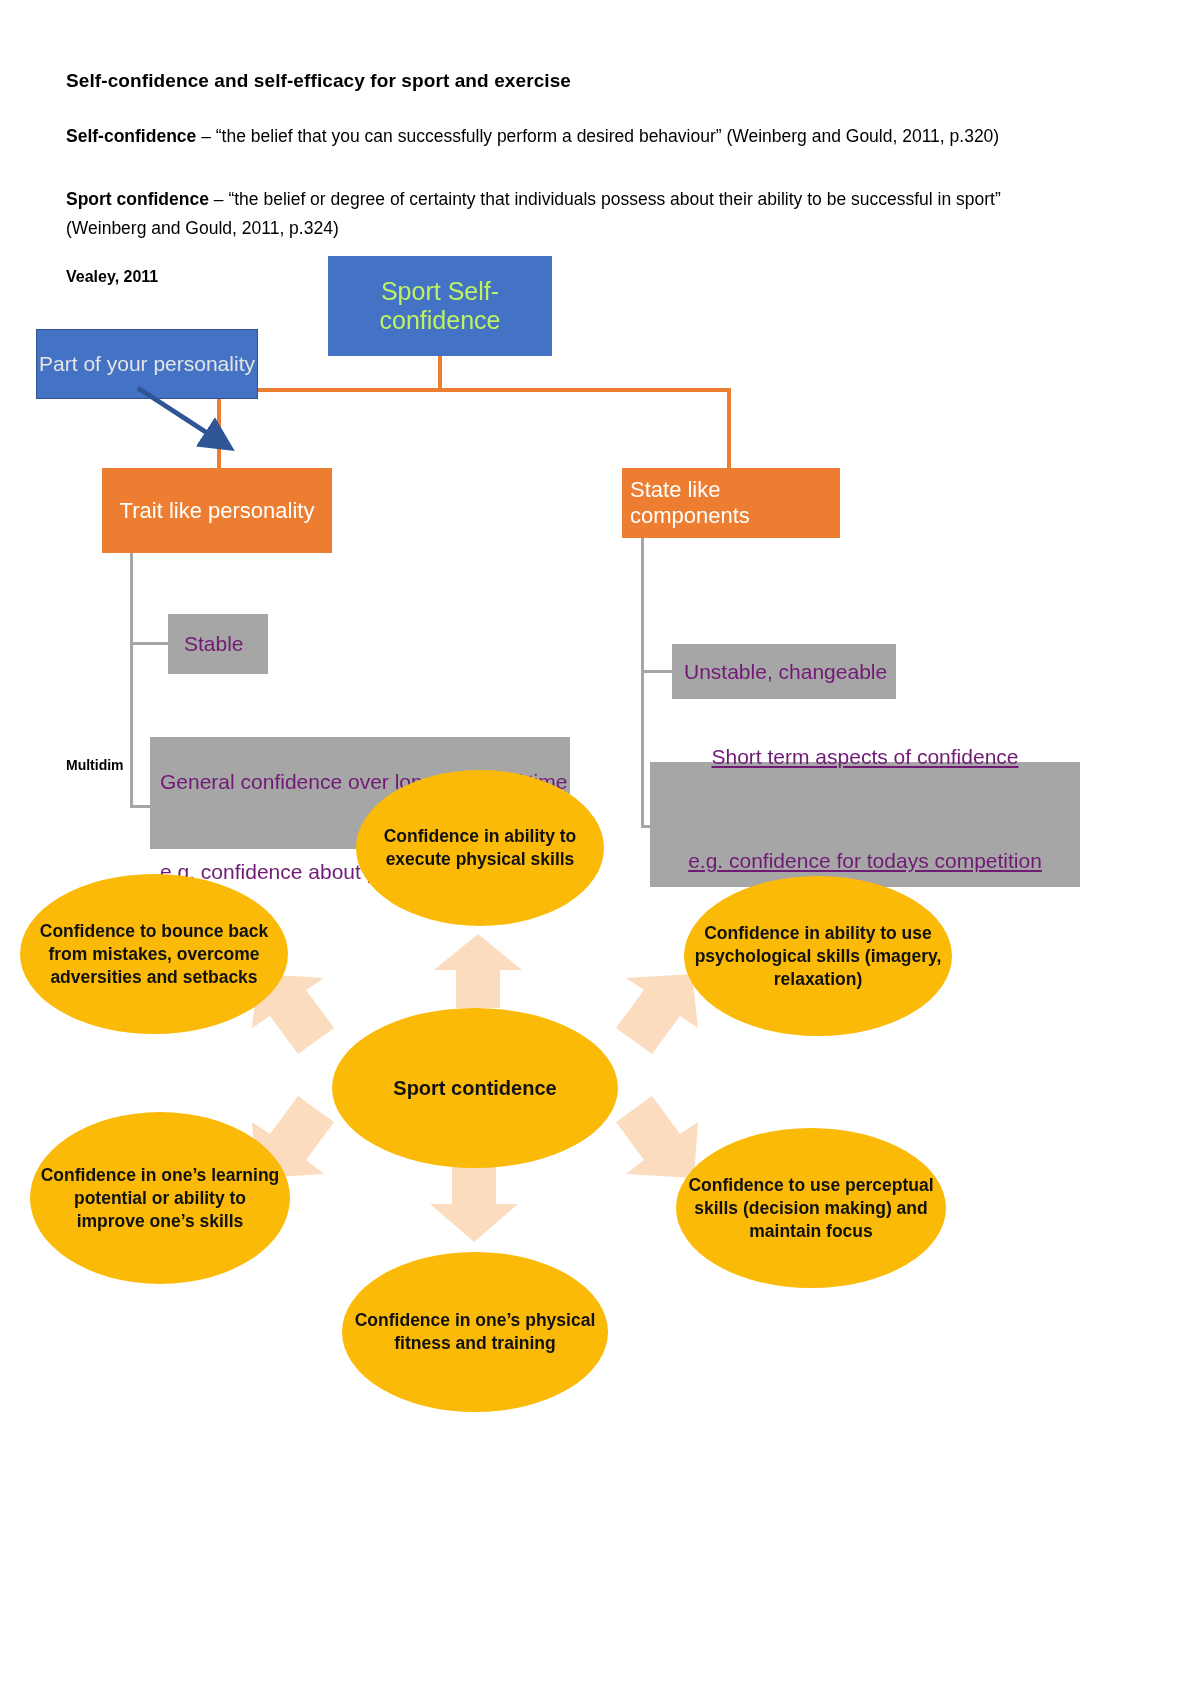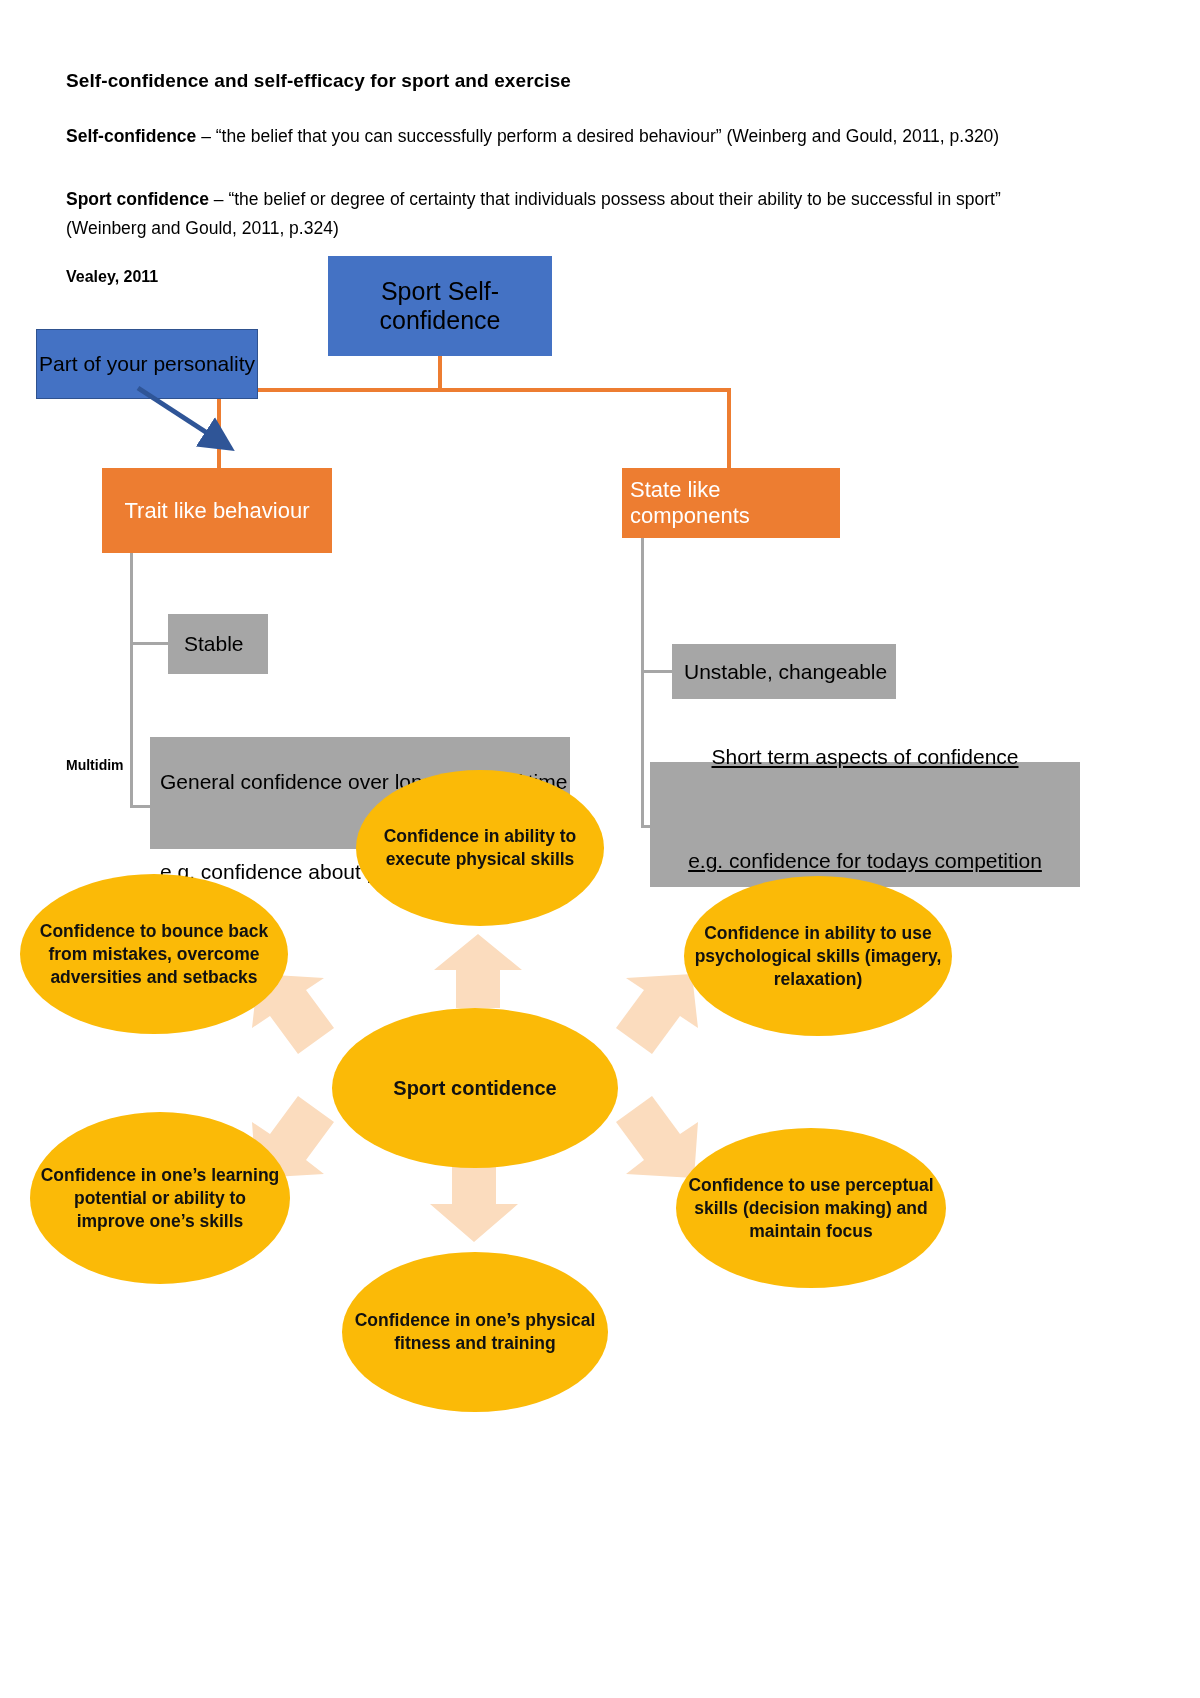--- a/index.html
+++ b/index.html
@@ -30,24 +30,24 @@
     font-size:14px;font-weight:bold;z-index:6;white-space:nowrap;
   }
 
   
   .ln{position:absolute;background:#ED7D31;z-index:1;}
   .ln-grey{position:absolute;background:#A6A6A6;z-index:1;}
 
   
   .box{position:absolute;display:flex;align-items:center;box-sizing:border-box;z-index:3;}
   .box span{display:block;width:100%;}
-  .blue{background:#4472C4;color:#000000;}
-  .blue-b{background:#4472C4;color:#000000;border:1.5px solid #2F528F;}
+  .blue{background:#4472C4;color:#bef264;}
+  .blue-b{background:#4472C4;color:#e5e5e5;border:1.5px solid #2F528F;}
   .orange{background:#ED7D31;color:#fff;}
-  .grey{background:#A6A6A6;color:#000000;}
+  .grey{background:#A6A6A6;color:#701a75;}
 
   #box-sport-self{left:328px;top:256px;width:224px;height:100px;
      font-size:25px;justify-content:center;}
   #box-sport-self span{text-align:center;}
   #box-personality{left:36px;top:329px;width:222px;height:70px;
      font-size:21px;justify-content:center;}
   #box-personality span{text-align:center;line-height:26px;}
   #box-trait{left:102px;top:468px;width:230px;height:85px;font-size:22px;
      justify-content:center;}
   #box-trait span{text-align:center;}
@@ -128,21 +128,21 @@
   <svg id="arrow-personality" viewBox="0 0 110 80">
     <defs>
       <marker id="bluehead" markerWidth="7" markerHeight="7" refX="3" refY="3.5" orient="auto">
         <path d="M0,0 L7,3.5 L0,7 z" fill="#2F5597"></path>
       </marker>
     </defs>
     <line x1="8" y1="10" x2="88" y2="62" stroke="#2F5597" stroke-width="5" marker-end="url(#bluehead)"></line>
   </svg>
 
   <div class="box orange" id="box-trait">
-    <span>Trait like behaviour</span>
+    <span>Trait like personality</span>
   </div>
 
   <div class="box orange" id="box-state">
     <span>State like components</span>
   </div>
 
   <div class="box grey" id="box-stable">
     <span>Stable</span>
   </div>
 

